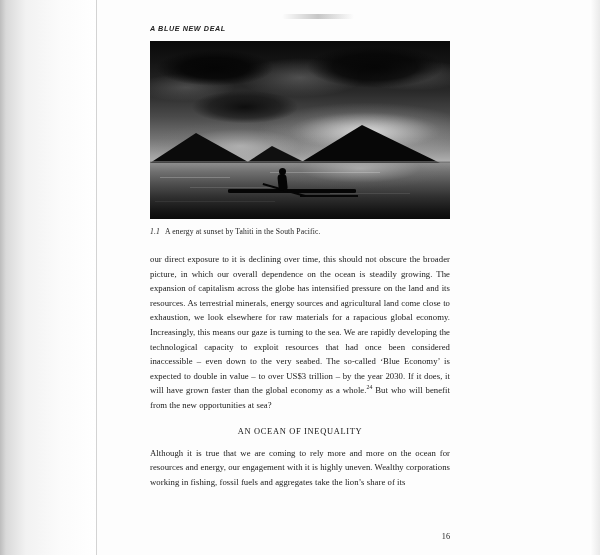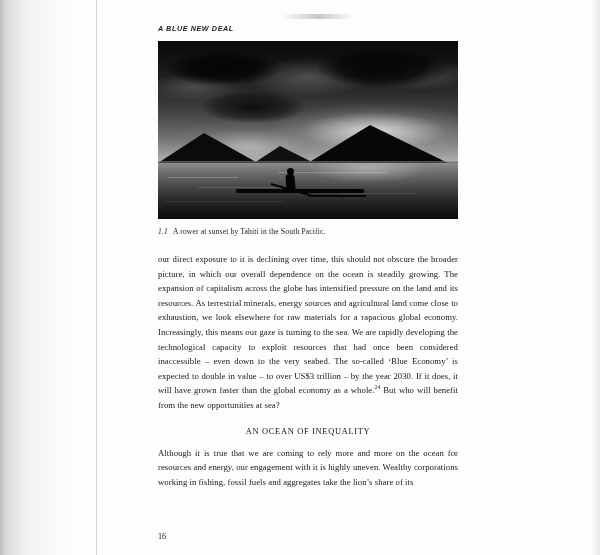--- a/index.html
+++ b/index.html
@@ -43,21 +43,21 @@
     position: absolute;
     right: 0;
     top: 0;
     width: 10px;
     height: 555px;
     background: linear-gradient(to left, #eaeaea, #ffffff);
   }
 
   .page-content {
     position: absolute;
-    left: 158px;
+    left: 150px;
     top: 0;
     width: 300px;
     height: 555px;
   }
 
   .running-head {
     margin-top: 24px;
     font-family: "Liberation Sans", sans-serif;
     font-style: italic;
     font-weight: bold;
@@ -190,21 +190,21 @@
     font-size: 8.4px;
     letter-spacing: 0.7px;
     color: #111;
   }
 
   .folio {
     position: absolute;
     left: 0;
     bottom: 14px;
     width: 300px;
-    text-align: left;
+    text-align: right;
     font-size: 8.2px;
     color: #222;
   }
   .top-smudge {
     position: absolute;
     left: 282px;
     top: 14px;
     width: 72px;
     height: 5px;
     background: linear-gradient(to right, rgba(190,190,190,0), rgba(170,170,170,0.65), rgba(190,190,190,0));
@@ -242,21 +242,21 @@
         <div class="ripple" style="left:5px; top:38px; width:120px; opacity:.3;"></div>
       </div>
       <div class="canoe"></div>
       <div class="outrigger"></div>
       <div class="paddle"></div>
       <div class="rower-body"></div>
       <div class="rower-head"></div>
     </div>
 
     <div class="fig-caption">
-      <span class="num">1.1</span><span>A rower at sunset by Tahiti in the South Pacific.</span>
+      <span class="num">1.1</span><span>A energy at sunset by Tahiti in the South Pacific.</span>
     </div>
 
     <div class="body-text">
       <p><span>our direct exposure to it is declining over time, this should not obscure the broader picture, in which our overall dependence on the ocean is steadily growing. The expansion of capitalism across the globe has intensified pressure on the land and its resources. As terrestrial minerals, energy sources and agricultural land come close to exhaustion, we look elsewhere for raw materials for a rapacious global economy. Increasingly, this means our gaze is turning to the sea. We are rapidly developing the technological capacity to exploit resources that had once been considered inaccessible – even down to the very seabed. The so-called ‘Blue Economy’ is expected to double in value – to over US$3 trillion – by the year 2030. If it does, it will have grown faster than the global economy as a whole.</span><sup>24</sup><span> But who will benefit from the new opportunities at sea?</span></p>
     </div>
 
     <div class="section-heading">AN OCEAN OF INEQUALITY</div>
 
     <div class="body-text" style="margin-top:10px;">
       <p>Although it is true that we are coming to rely more and more on the ocean for resources and energy, our engagement with it is highly uneven. Wealthy corporations working in fishing, fossil fuels and aggregates take the lion’s share of its</p>

